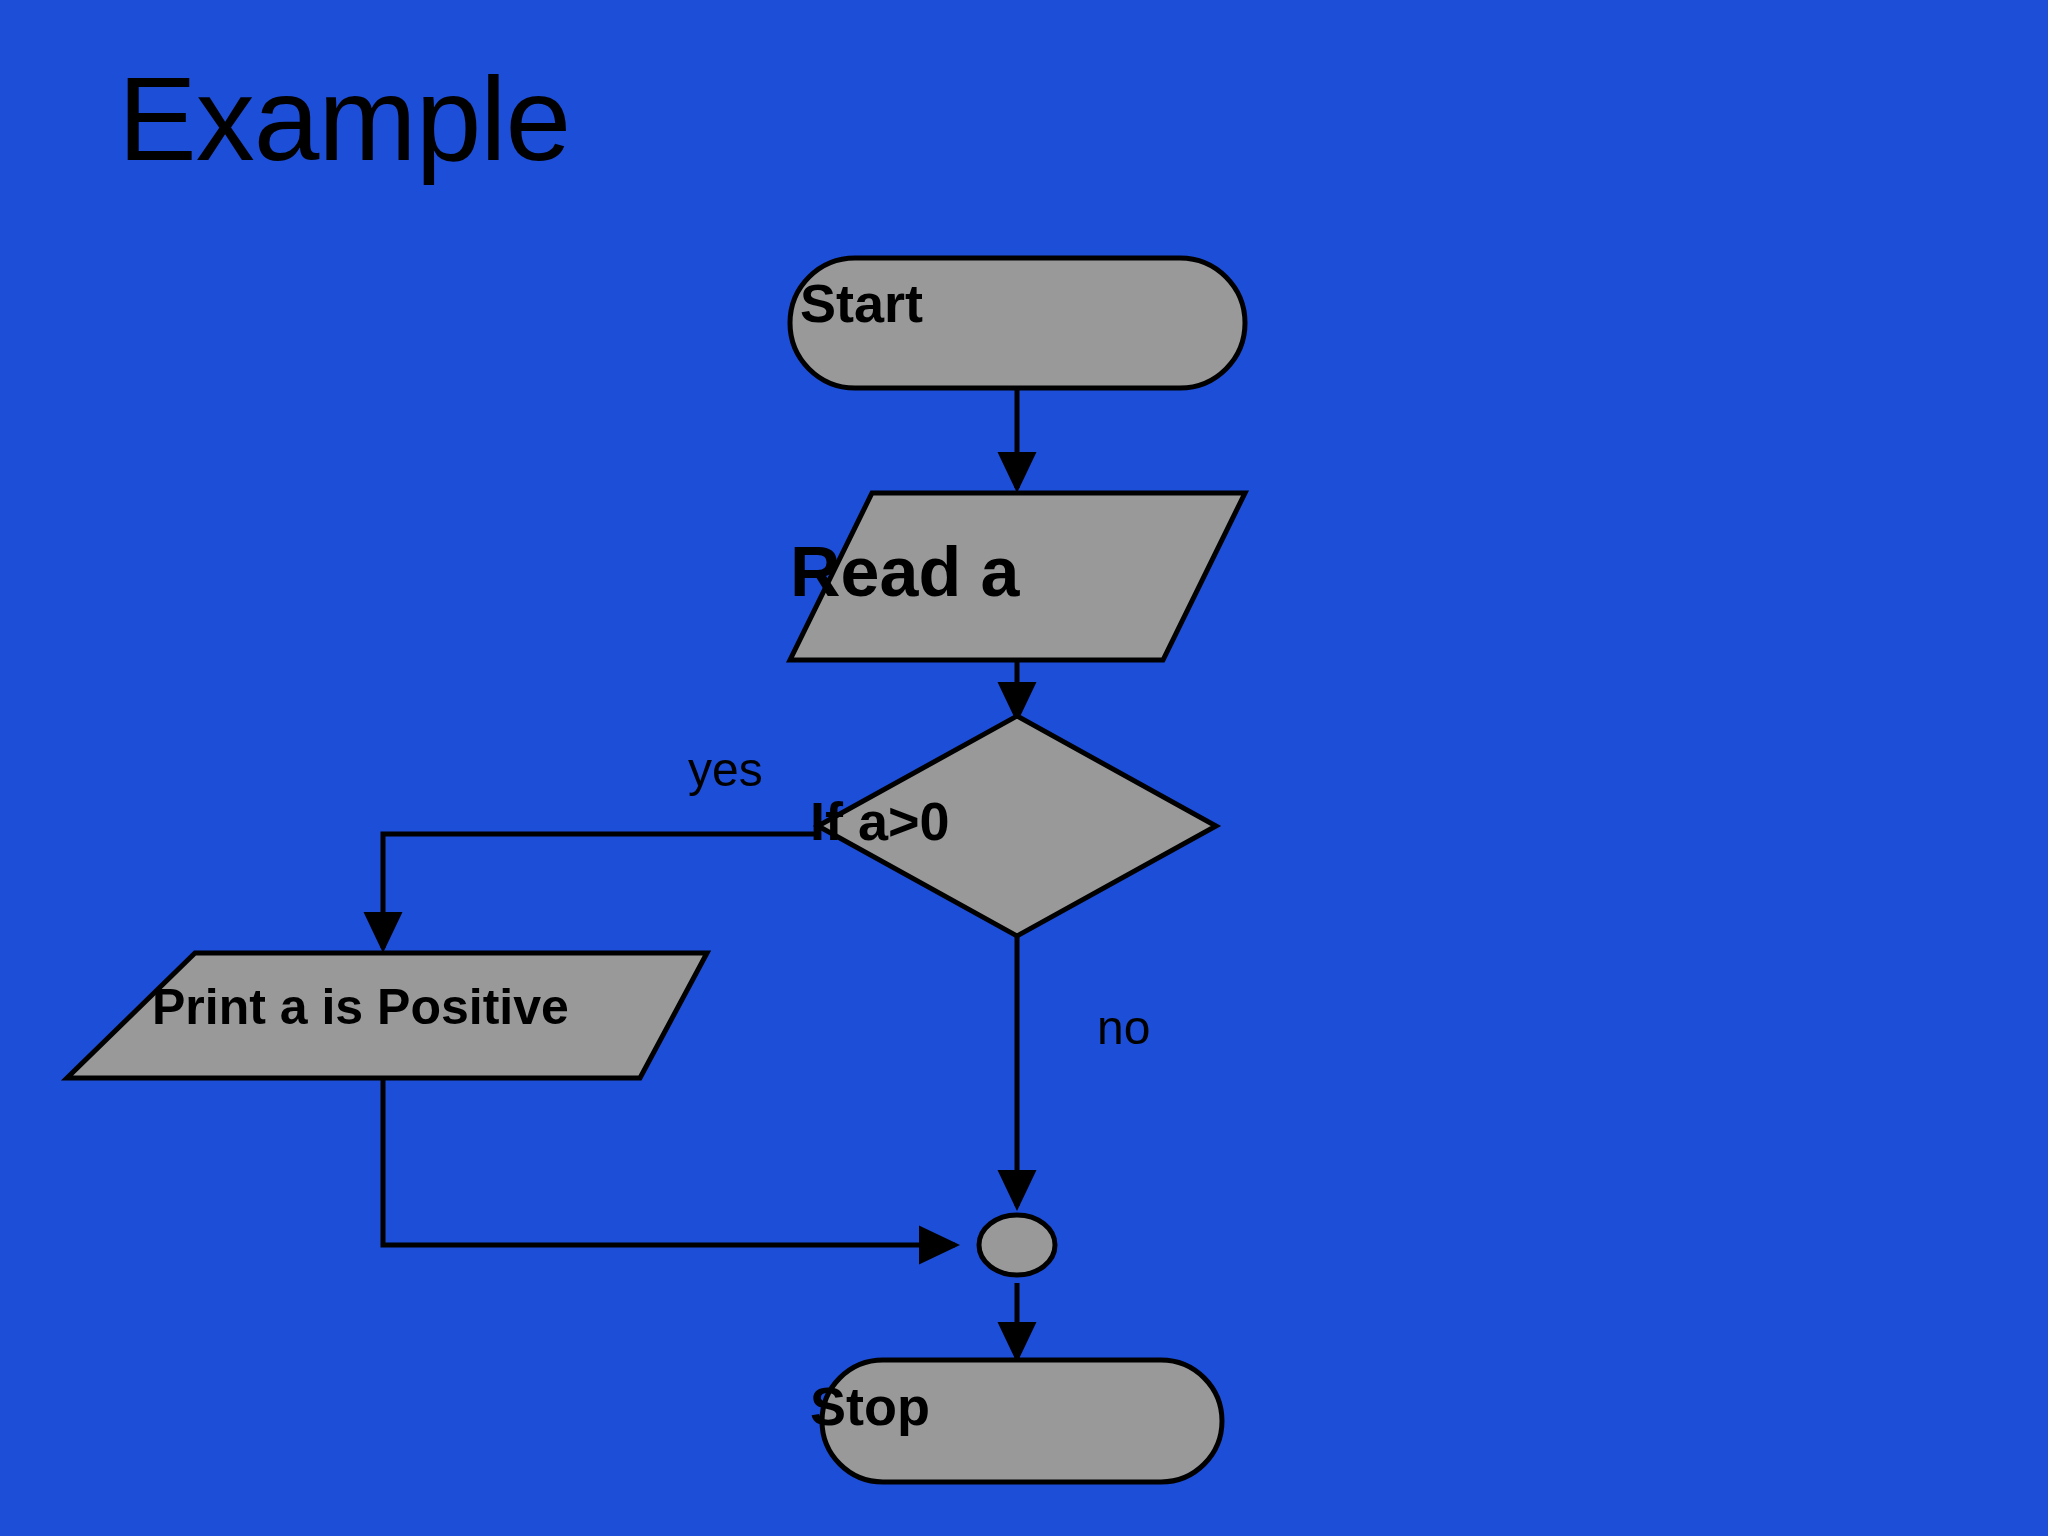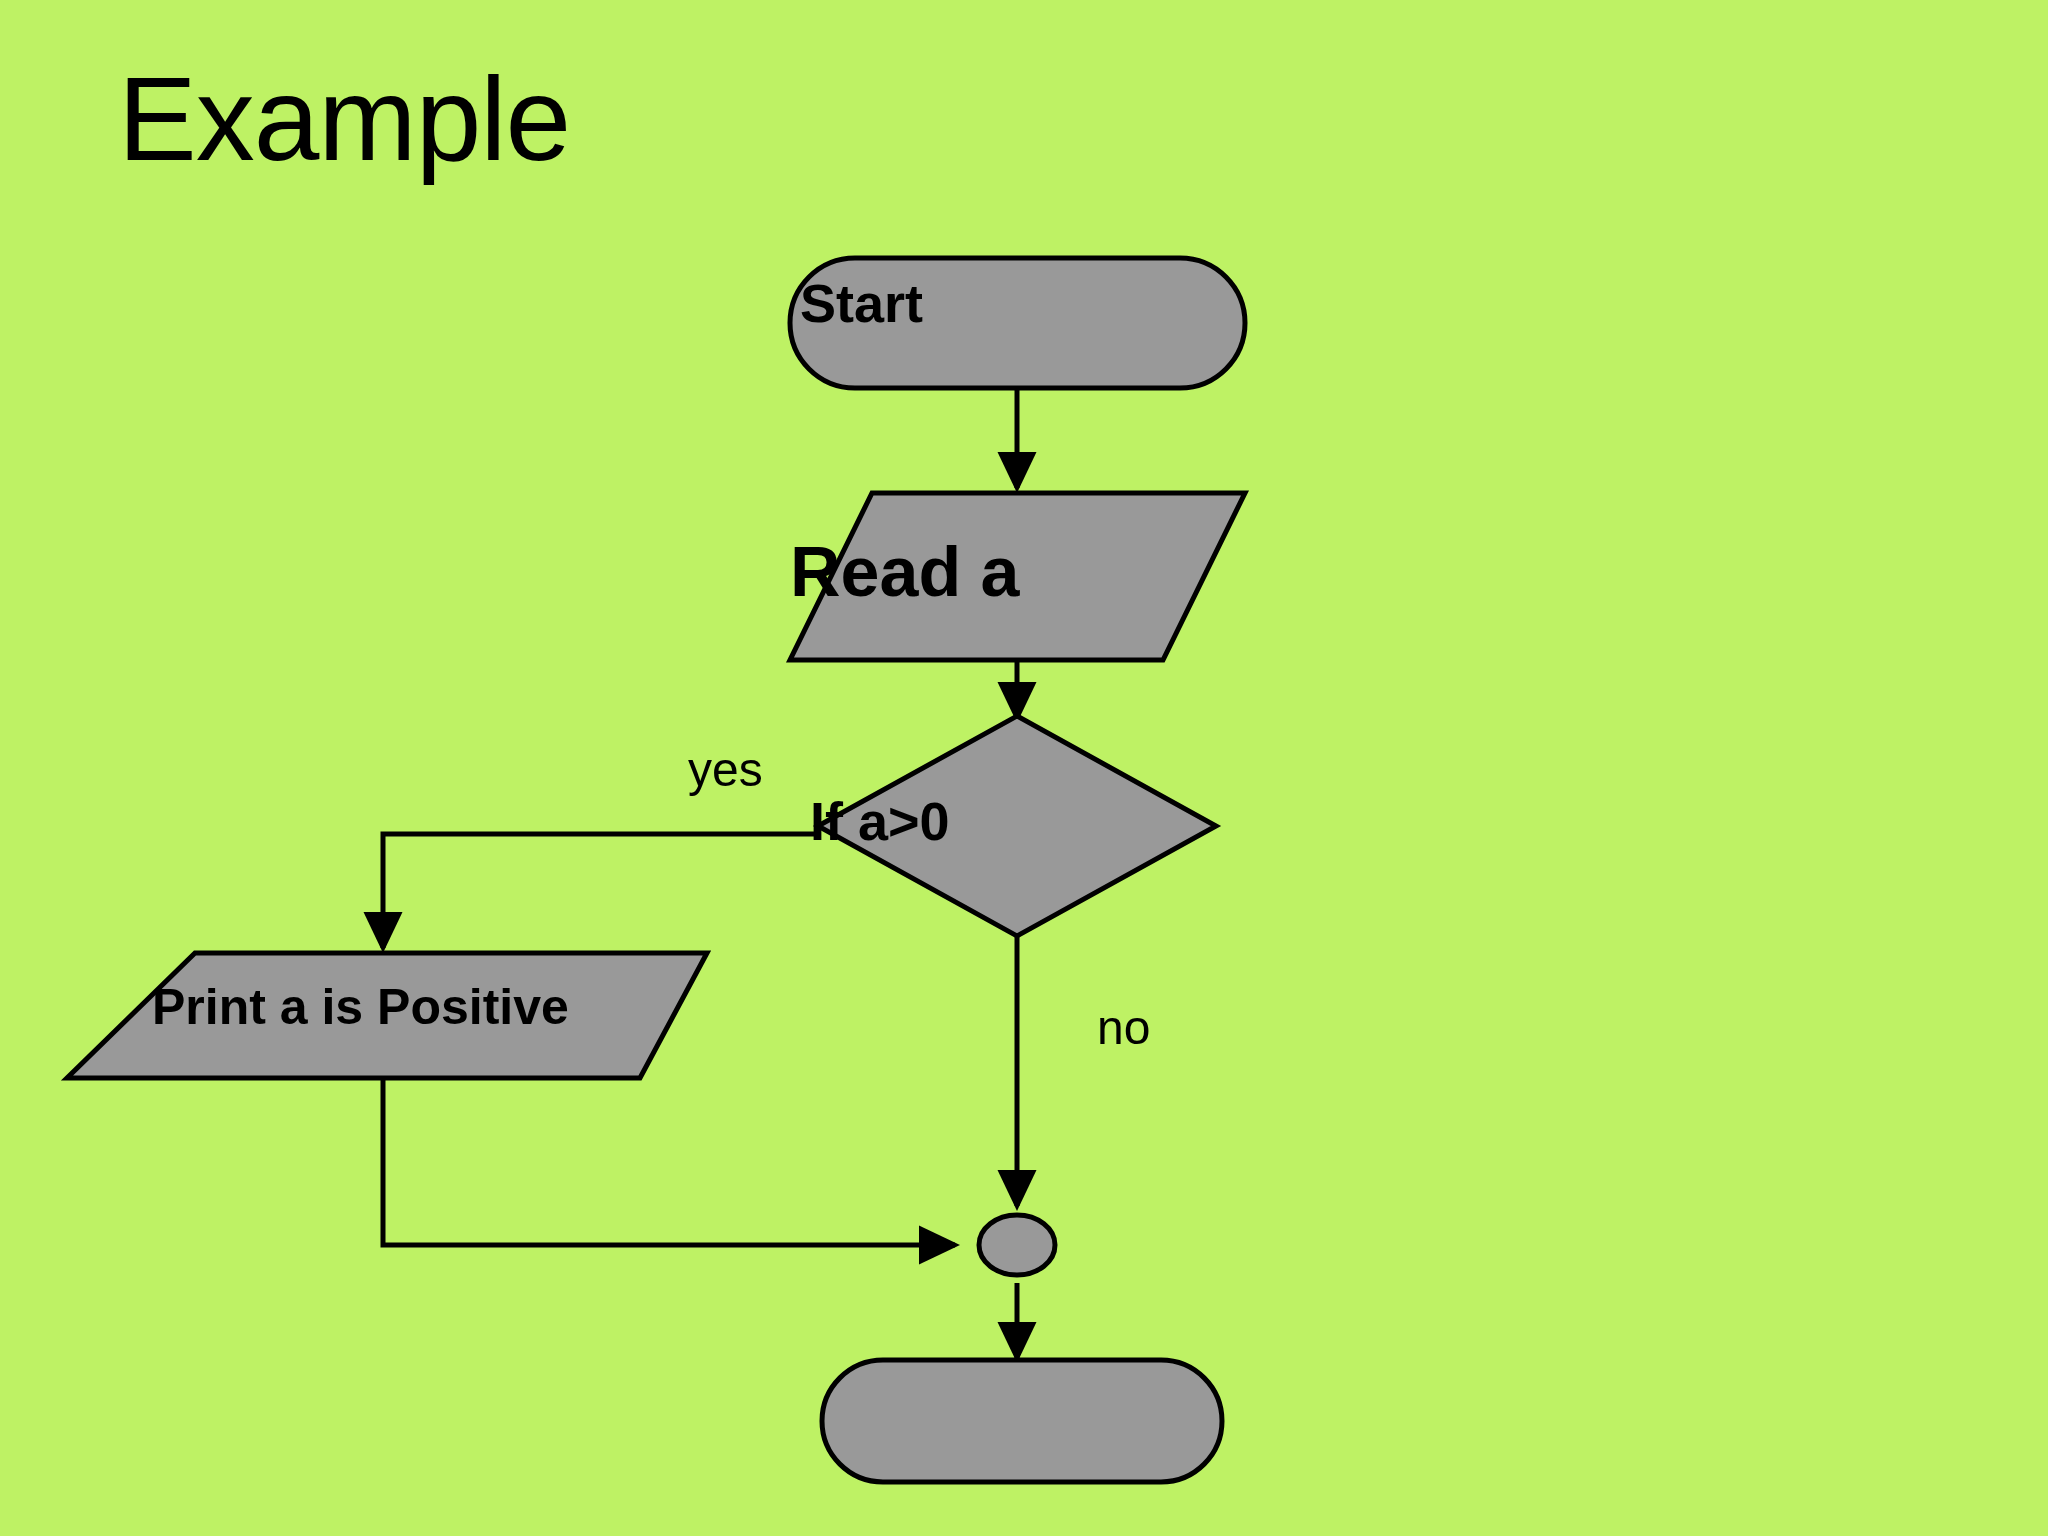--- a/index.html
+++ b/index.html
@@ -58,21 +58,21 @@
   #label-read   { left: 790px;  top: 532px;  width: 240px; font-size: 70px; }
   #label-if     { left: 810px;  top: 790px;  width: 220px; font-size: 54px; }
   #label-print  { left: 152px;  top: 978px;  width: 480px; font-size: 50px; }
   #label-stop   { left: 810px;  top: 1375px; width: 240px; font-size: 54px; }
   #label-yes    { left: 676px;  top: 742px;  font-size: 48px; }
   #label-no     { left: 1085px; top: 1000px;  font-size: 48px; }
 </style>
 </head>
 <body>
 
-<div id="slide" style="background: #bef264;">
+<div id="slide" style="background: #1d4ed8;">
 
   <div id="slide-title">Example</div>
 
   <svg id="flow-svg" viewBox="0 0 2048 1536" xmlns="http://www.w3.org/2000/svg">
     <defs>
       <marker id="arrowhead" markerWidth="9" markerHeight="9" refX="7.2" refY="4.5" orient="auto" markerUnits="strokeWidth">
         <path d="M 0 0.6 L 8.2 4.5 L 0 8.4 z" fill="#000000"></path>
       </marker>
     </defs>
 
@@ -108,18 +108,19 @@
   </svg>
 
   <div class="node-label" id="label-start">Start</div>
 
   <div class="node-label" id="label-read">Read a</div>
 
   <div class="node-label" id="label-if">If a&gt;0</div>
 
   <div class="node-label" id="label-print">Print a is Positive</div>
 
+  <div class="node-label" id="label-stop">Stop</div>
 
   <div class="edge-label" id="label-yes">yes</div>
 
   <div class="edge-label" id="label-no">no</div>
 
 </div>
 
 </body></html>

